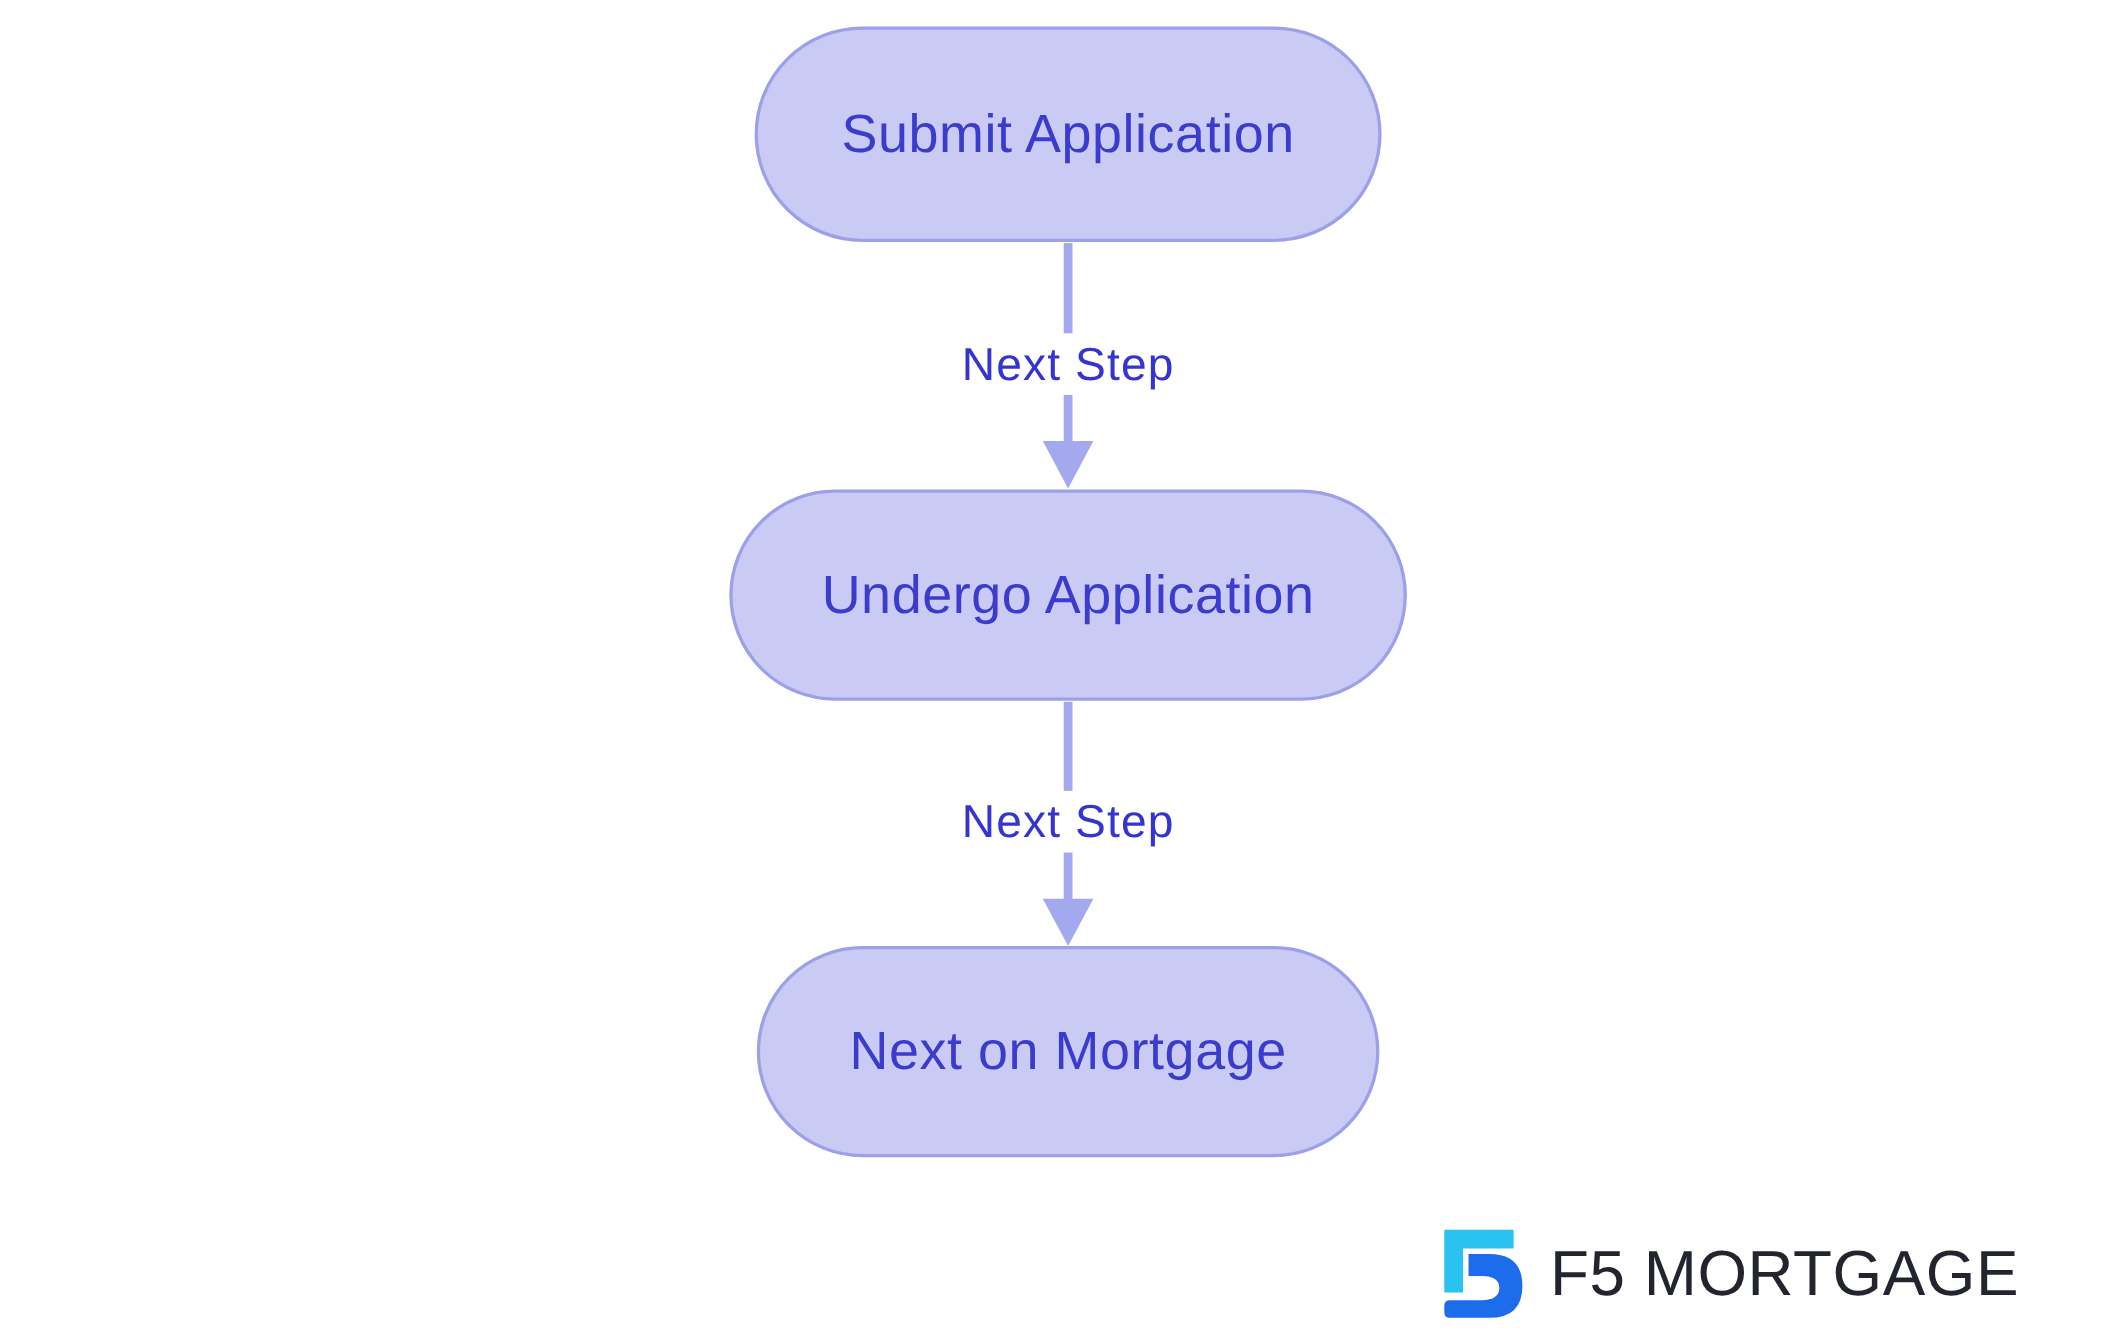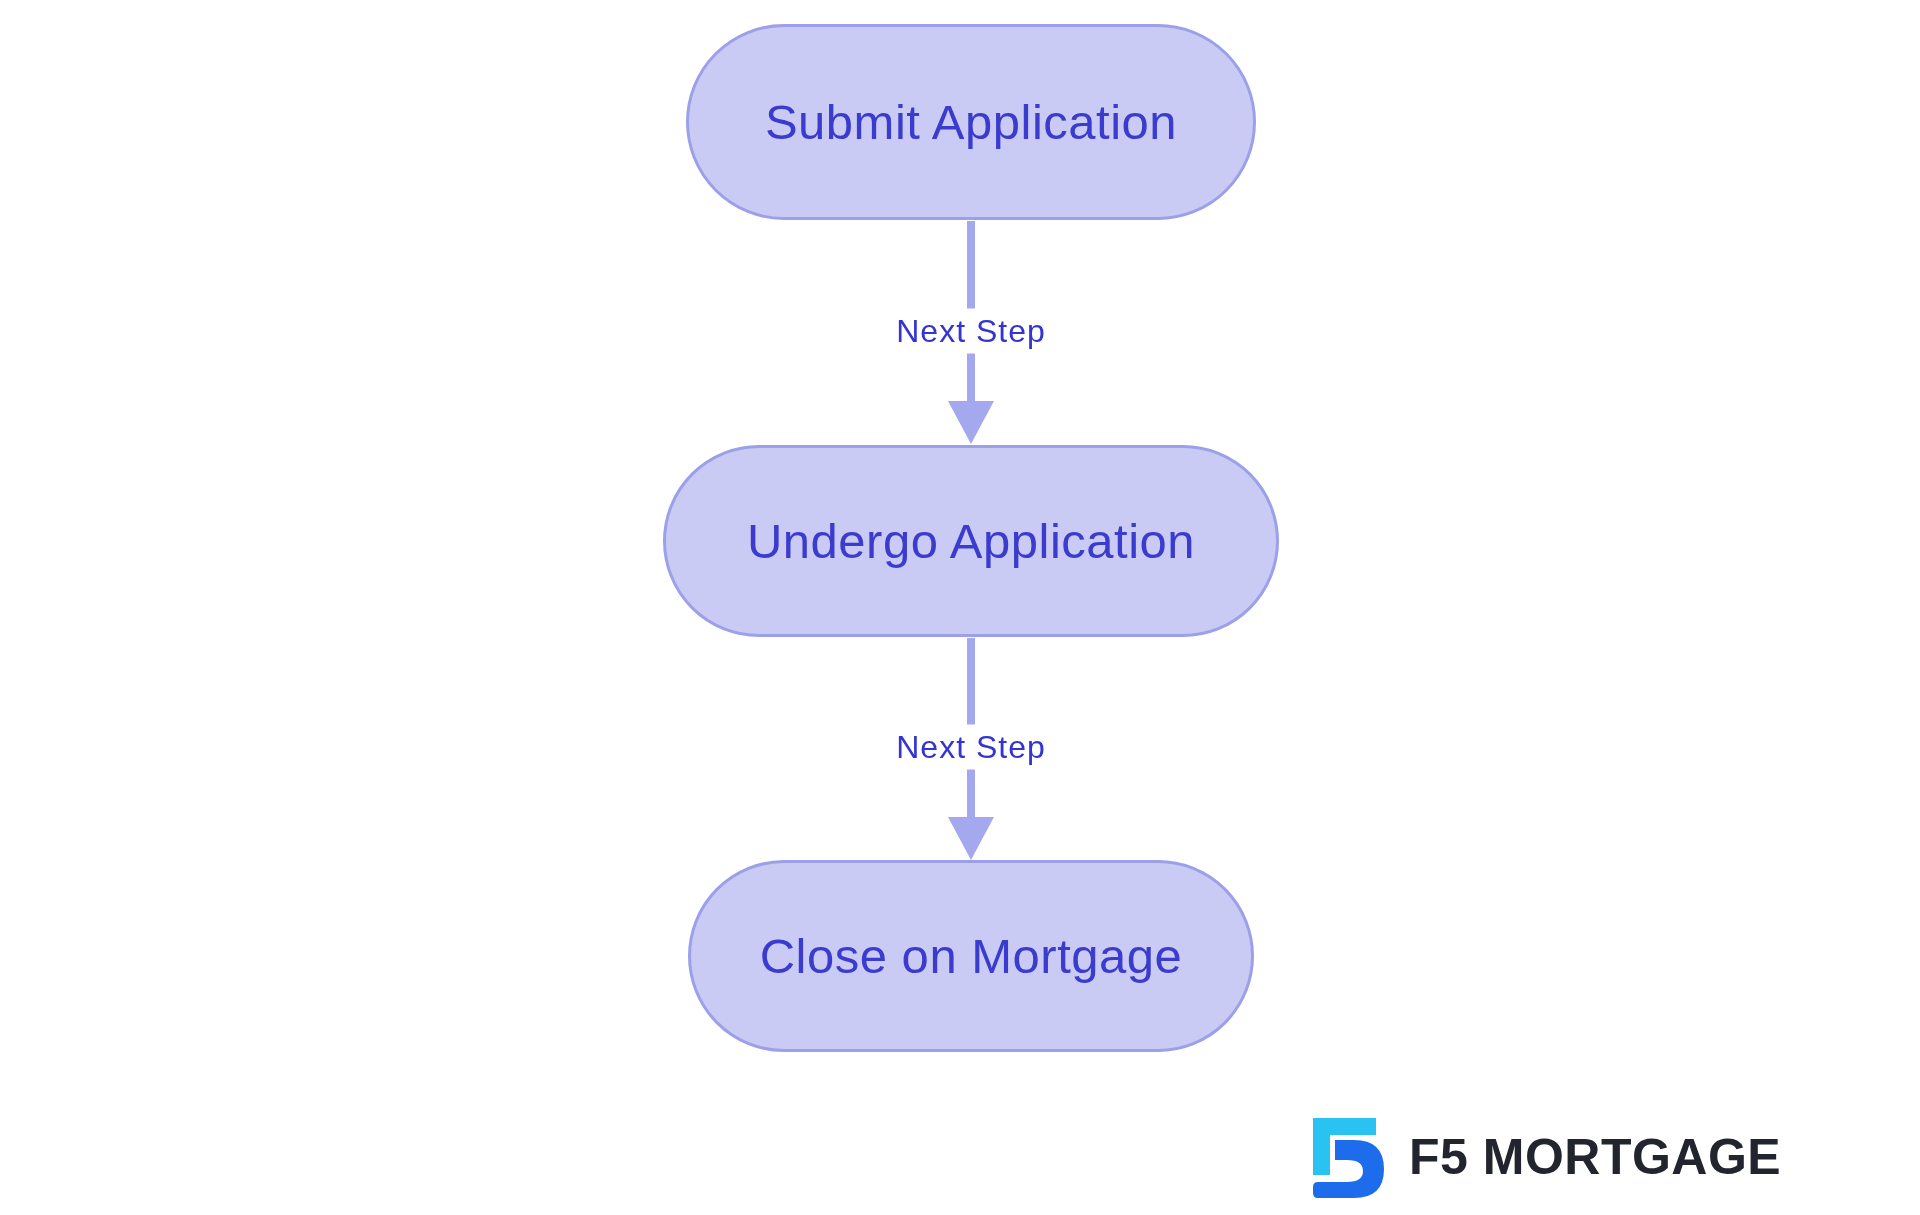--- a/index.html
+++ b/index.html
@@ -58,41 +58,41 @@
   .arrowhead.a1 { top: 401px; }
   .arrowhead.a2 { top: 817px; }
 
   .edge-label {
     position: absolute;
     left: 960px;
     transform: translate(-50%, -50%);
     background: var(--background, #ffffff);
     padding: 4px 14px;
     color: var(--edge_text, #3434d3);
-    font-size: 32px;
+    font-size: 42px;
     letter-spacing: 1px;
     white-space: nowrap;
   }
   .edge-label.l1 { top: 331px; }
   .edge-label.l2 { top: 747px; }
 
   
   .logo {
     position: absolute;
     left: 1298px;
     top: 1112px;
     height: 90px;
     display: flex;
     align-items: center;
   }
   .logo svg { display: block; }
   .brand-name {
     margin-left: 22px;
-    font-size: 50px;
-    font-weight: bold;
+    font-size: 58px;
+    font-weight: normal;
     letter-spacing: 0.5px;
     color: var(--logo_text, #22252e);
     white-space: nowrap;
   }
 </style>
 </head>
 <body>
 
 <div class="canvas">
 
@@ -106,21 +106,21 @@
 
   <div class="node node-2">
     <span>Undergo Application</span>
   </div>
 
   <div class="edge-line e2"></div>
   <div class="arrowhead a2"></div>
   <div class="edge-label l2">Next Step</div>
 
   <div class="node node-3">
-    <span>Close on Mortgage</span>
+    <span>Next on Mortgage</span>
   </div>
 
   <div class="logo">
     <svg width="78" height="90" viewBox="0 0 78 90" aria-hidden="true">
       <path style="fill: var(--logo_cyan, #29c2f1);" d="M4,6 H67 V23 H21 V63 H4 Z"></path>
       <path style="fill: var(--logo_blue, #1c6ceb);" d="M26,28 H45 Q75,28 75,57 Q75,86 45,86 H9 Q4,86 4,81 V75 Q4,70 9,70 H38 Q54,70 54,59 Q54,48 38,48 H26 Z"></path>
     </svg>
     <span class="brand-name">F5 MORTGAGE</span>
   </div>
 

